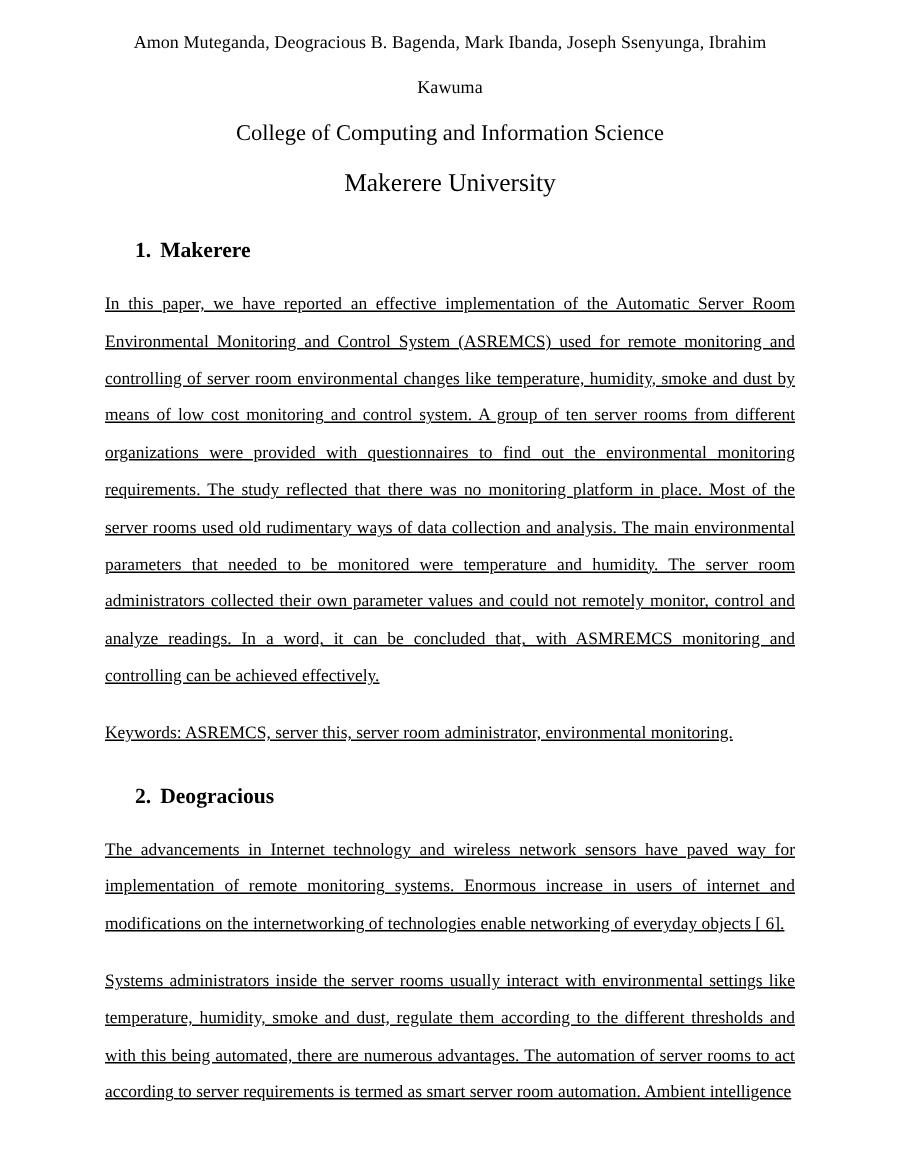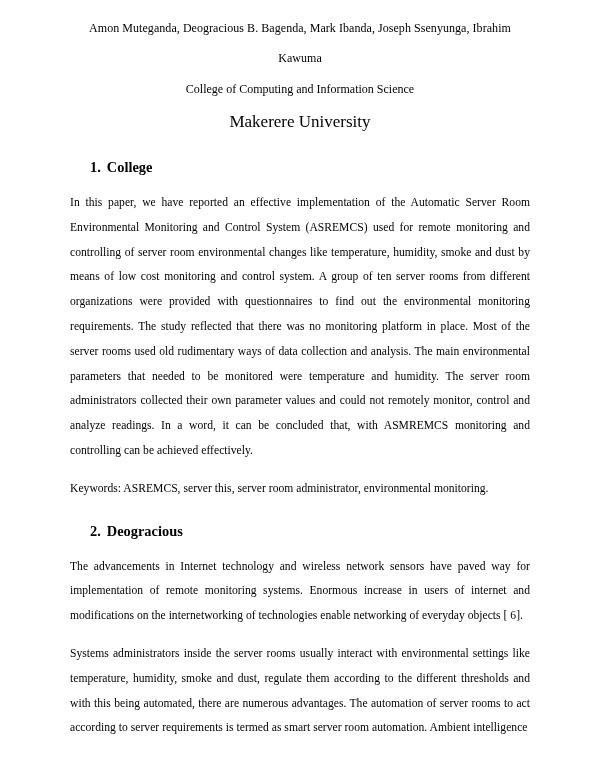--- a/index.html
+++ b/index.html
@@ -36,21 +36,21 @@
   .byline-block {
     text-align: center;
     margin-top: 13px;
   }
   .byline {
     font-size: 12px;
     line-height: 30px;
     letter-spacing: 0.05px;
   }
   .affiliation {
-    font-size: 12px;
+    font-size: 15px;
     line-height: 33px;
   }
   .institution {
     font-size: 17px;
     line-height: 32px;
   }
   .section-heading {
     font-size: 14.4px;
     font-weight: bold;
     margin-left: 20px;
@@ -61,20 +61,21 @@
   .heading-num {
     margin-right: 6px;
   }
   p.body-text {
     font-size: 11.6px;
     line-height: 24.8px;
     text-align: justify;
     text-justify: inter-word;
     margin: 13px 0 0 0;
     letter-spacing: 0.02px;
+    text-decoration: underline;
   }
   .abstract-para {
     margin-top: 14px;
   }
   .keywords {
     margin-top: 13px;
     text-align: left;
   }
   .intro-para-1 {
     margin-top: 13px;
@@ -89,21 +90,21 @@
 <div class="page">
 
 
   <div class="byline-block">
     <div class="byline">Amon Muteganda, Deogracious B. Bagenda, Mark Ibanda, Joseph Ssenyunga, Ibrahim Kawuma</div>
     <div class="affiliation">College of Computing and Information Science</div>
     <div class="institution">Makerere University</div>
   </div>
 
   <h2 class="section-heading">
-    <span class="heading-num">1.</span><span>College</span>
+    <span class="heading-num">1.</span><span>Makerere</span>
   </h2>
 
   <p class="body-text abstract-para">In this paper, we have reported an effective implementation of the Automatic Server Room Environmental Monitoring and Control System (ASREMCS) used for remote monitoring and controlling of server room environmental changes like temperature, humidity, smoke and dust by means of low cost monitoring and control system. A group of ten server rooms from different organizations were provided with questionnaires to find out the environmental monitoring requirements. The study reflected that there was no monitoring platform in place. Most of the server rooms used old rudimentary ways of data collection and analysis. The main environmental parameters that needed to be monitored were temperature and humidity. The server room administrators collected their own parameter values and could not remotely monitor, control and analyze readings. In a word, it can be concluded that, with ASMREMCS monitoring and controlling can be achieved effectively.</p>
 
   <p class="body-text keywords">Keywords: ASREMCS, server this, server room administrator, environmental monitoring.</p>
 
   <h2 class="section-heading">
     <span class="heading-num">2.</span><span>Deogracious</span>
   </h2>
 

